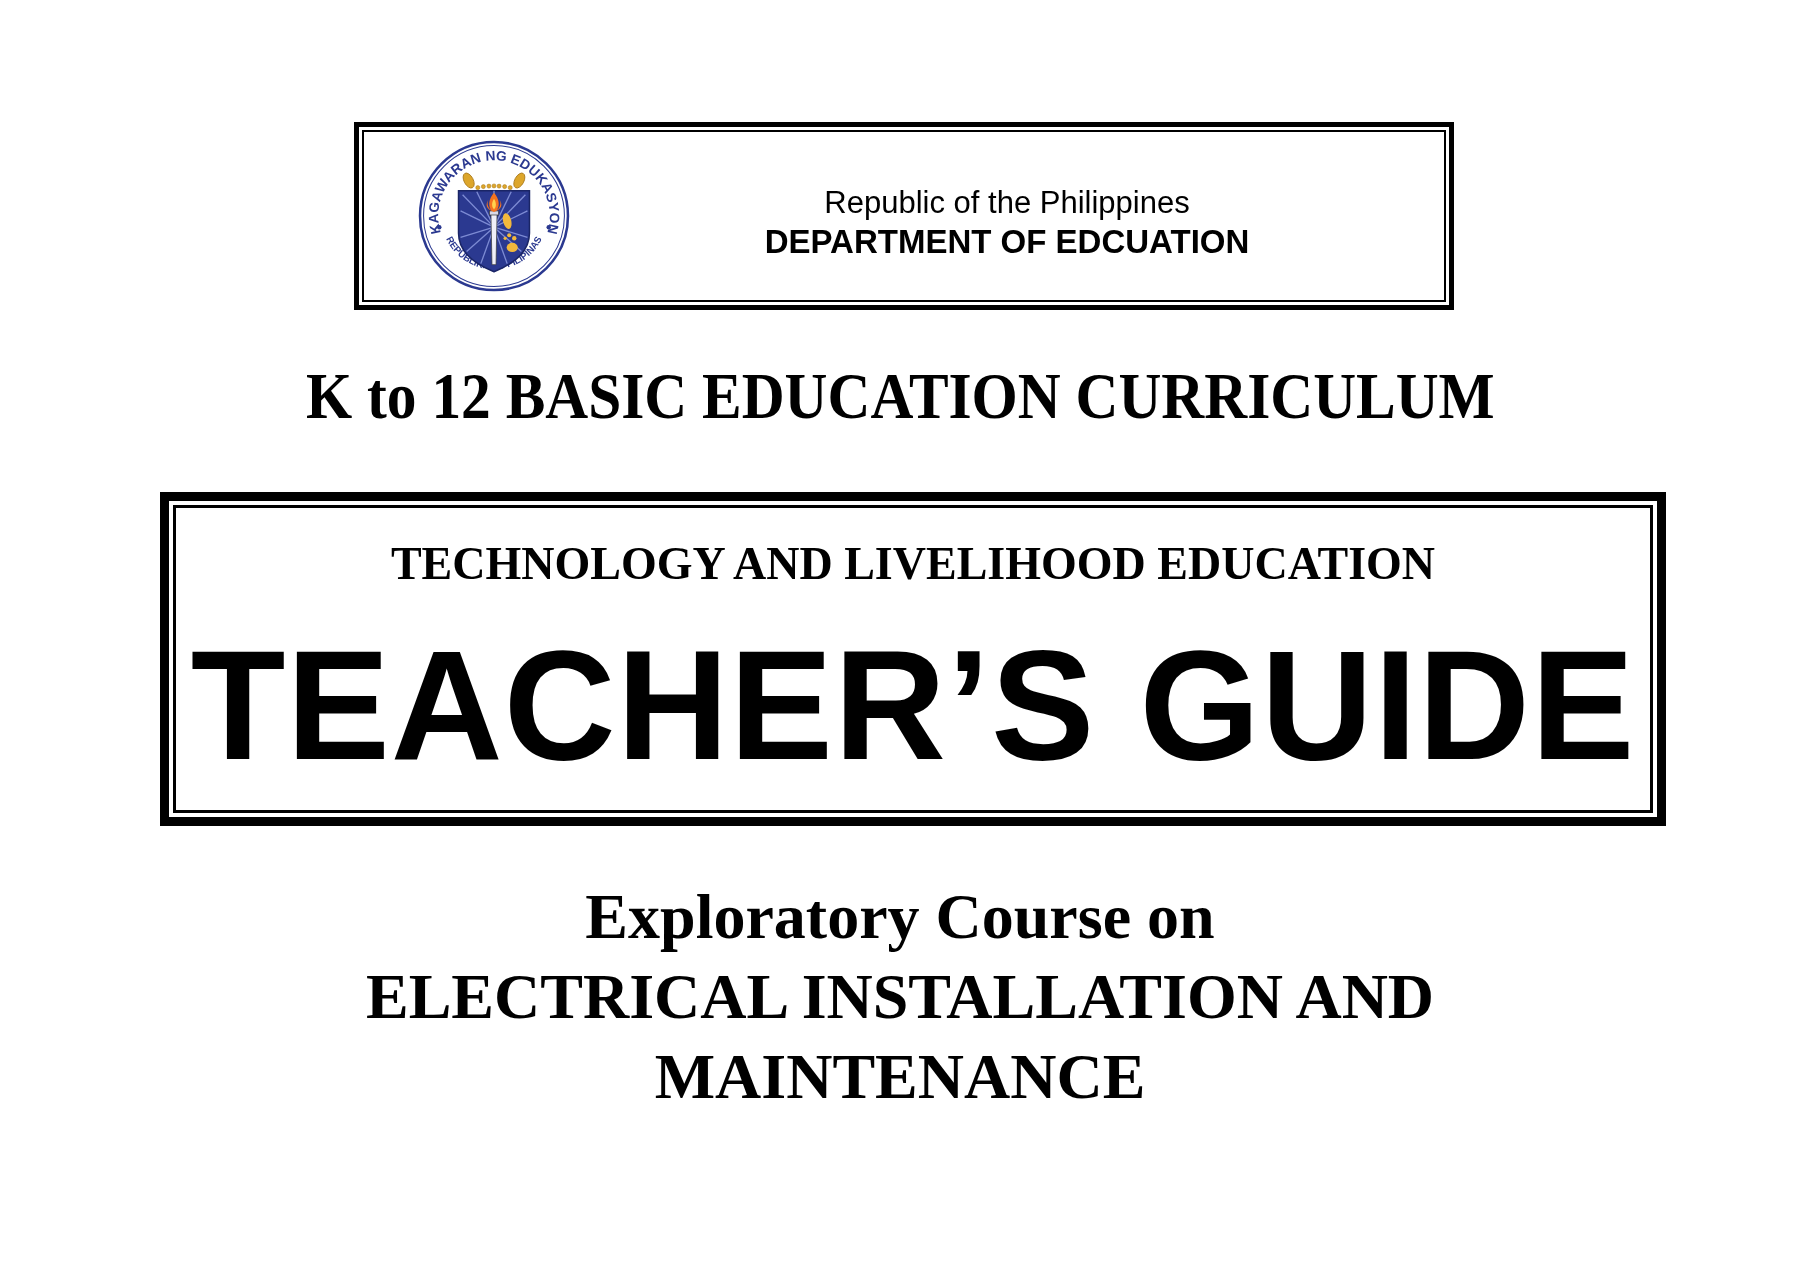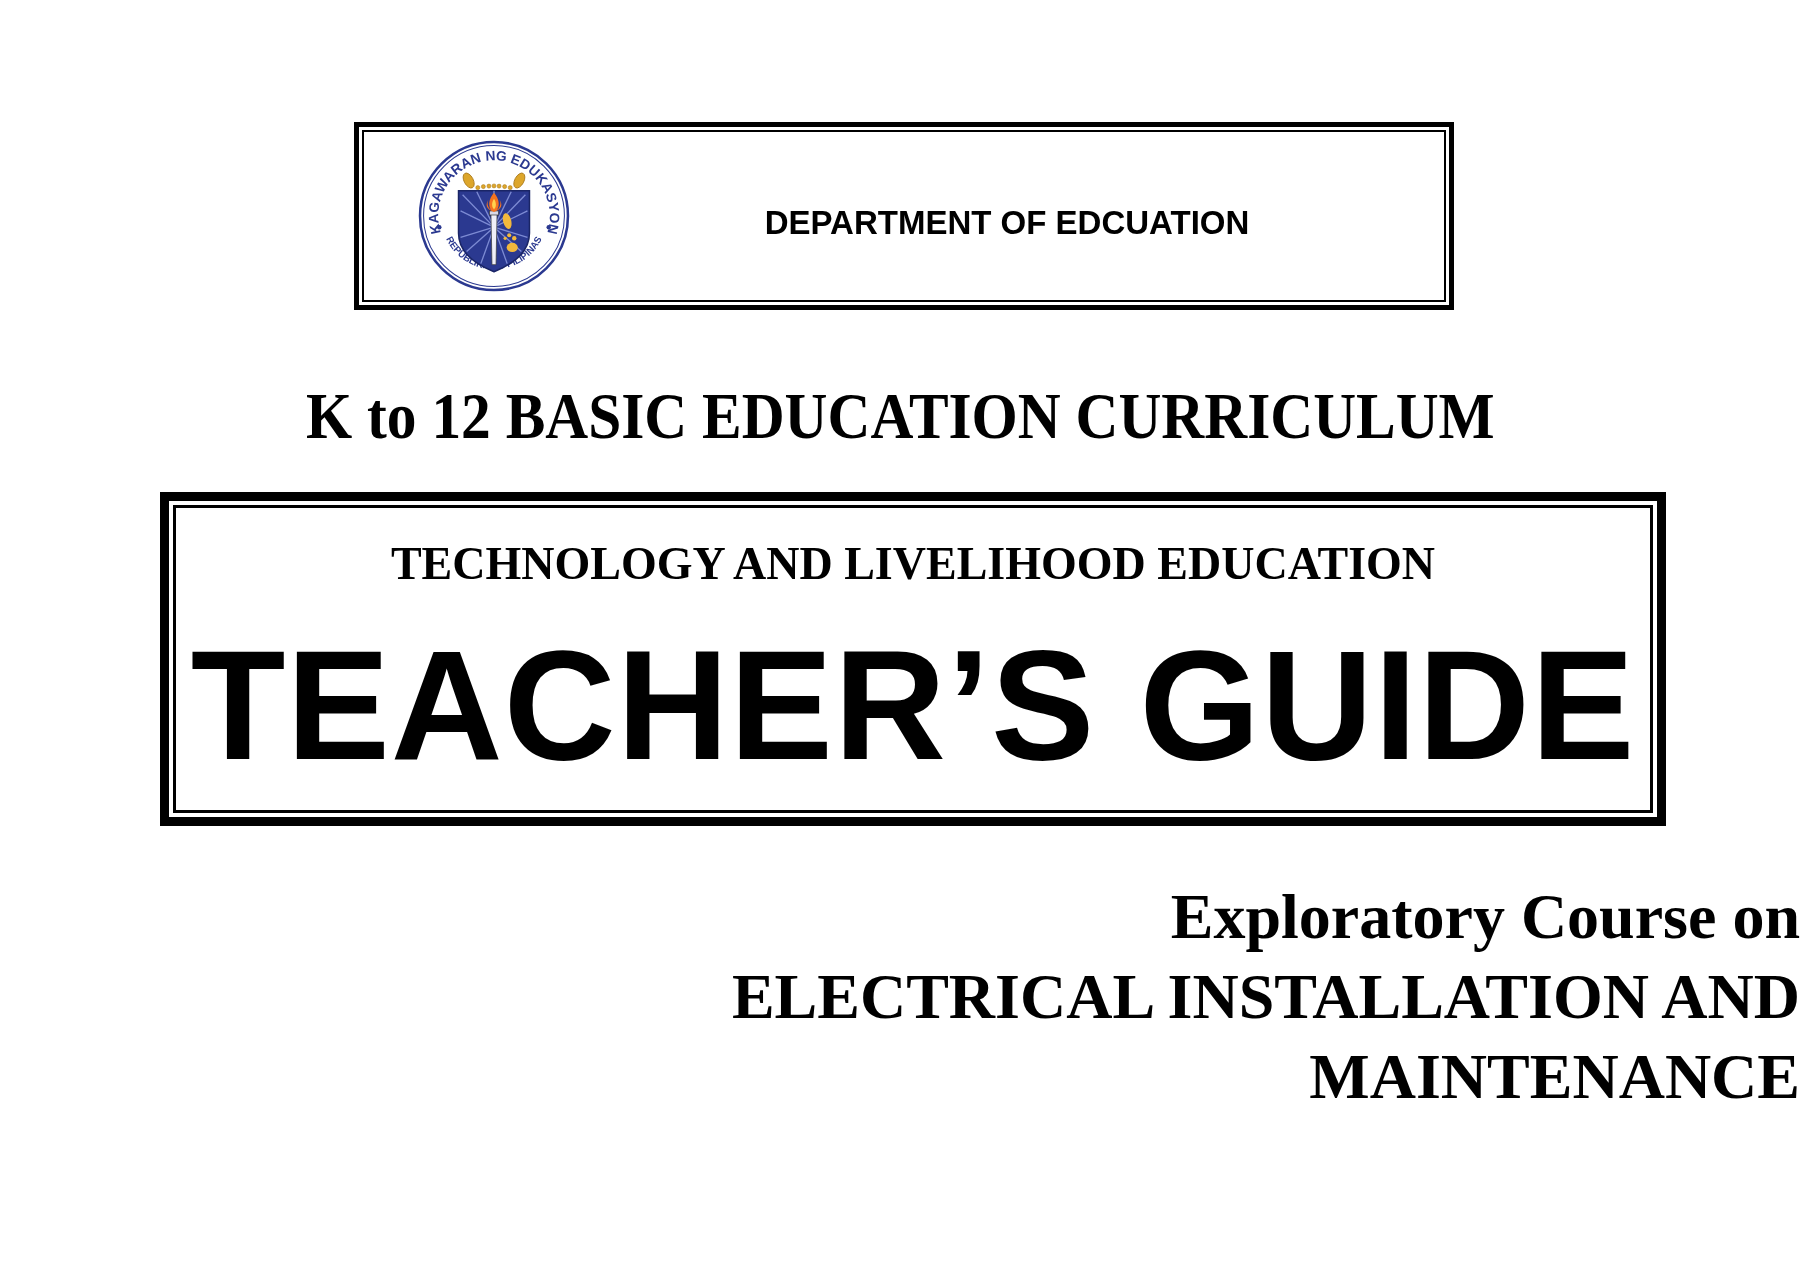--- a/index.html
+++ b/index.html
@@ -32,21 +32,21 @@
     font-family:"Liberation Sans", sans-serif;
   }
   .header-line2 {
     font-size:33px; line-height:40px; font-weight:700;
     font-family:"Liberation Sans", sans-serif;
   }
   .deped-wrap { margin-right:50px; margin-top:8px; flex:0 0 auto; }
 
   
   .k12-heading {
-    position:absolute; left:0; top:383px; width:1800px;
+    position:absolute; left:0; top:363px; width:1800px;
     text-align:center;
     font-family:"Liberation Serif", serif;
     font-weight:700; font-size:66px; line-height:66px;
     white-space:nowrap;
   }
   .k12-heading > span { display:inline-block; transform:scaleX(0.9); transform-origin:50% 50%; }
 
   
   .guide-box {
     position:absolute; left:160px; top:492px;
@@ -68,21 +68,21 @@
     position:absolute; left:0; top:127px; width:100%;
     text-align:center;
     font-family:"Liberation Sans", sans-serif;
     font-weight:700; font-size:155px; line-height:155px;
     letter-spacing:1px; white-space:nowrap;
   }
 
   
   .course-block {
     position:absolute; left:0; top:877px; width:1800px;
-    text-align:right;
+    text-align:center;
     font-family:"Liberation Serif", serif;
     font-weight:700; font-size:64px; line-height:80px;
     white-space:nowrap;
   }
 </style>
 </head>
 <body>
 
 <div class="header-box">
   <div class="inner">
@@ -152,20 +152,21 @@
             <polygon points="72,73 78,73 77,123 73,123" fill="#efeff8" stroke="#3a3a3a" stroke-width="0.7"></polygon>
             <rect x="70.5" y="70" width="9" height="4" fill="#d9d9e8" stroke="#3a3a3a" stroke-width="0.7"></rect>
             <path d="M 75,52 C 70,58 69,64 72,69 C 68,66 68,61 70,58 C 66,64 67,68 75,71 C 83,68 84,64 80,58 C 82,61 82,66 78,69 C 81,64 80,58 75,52 Z" fill="#f4731f"></path>
             <path d="M 75,58 C 72.5,62 72.5,66 75,68.5 C 77.5,66 77.5,62 75,58 Z" fill="#ffd34e"></path>
           </g>
         </g>
       </svg>
     </div>
 
     <div class="header-text">
+      <div class="header-line1">Republic of the Philippines</div>
       <div class="header-line2">DEPARTMENT OF EDCUATION</div>
     </div>
 
 
   </div>
 </div>
 
 <div class="k12-heading">
   <span>K to 12 BASIC EDUCATION CURRICULUM</span>
 </div>

